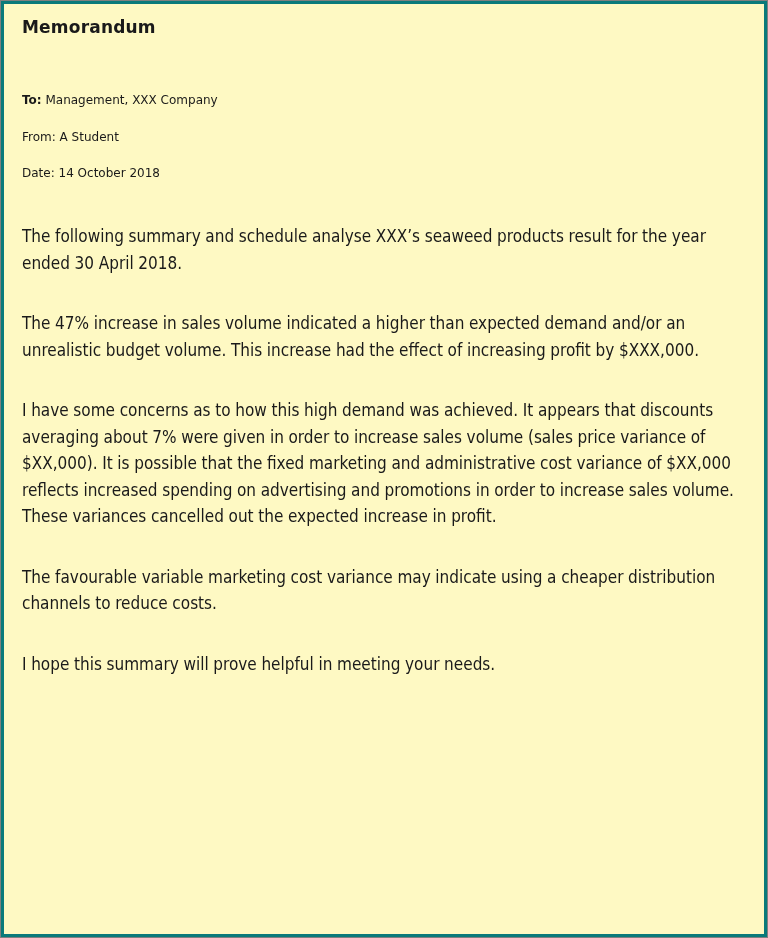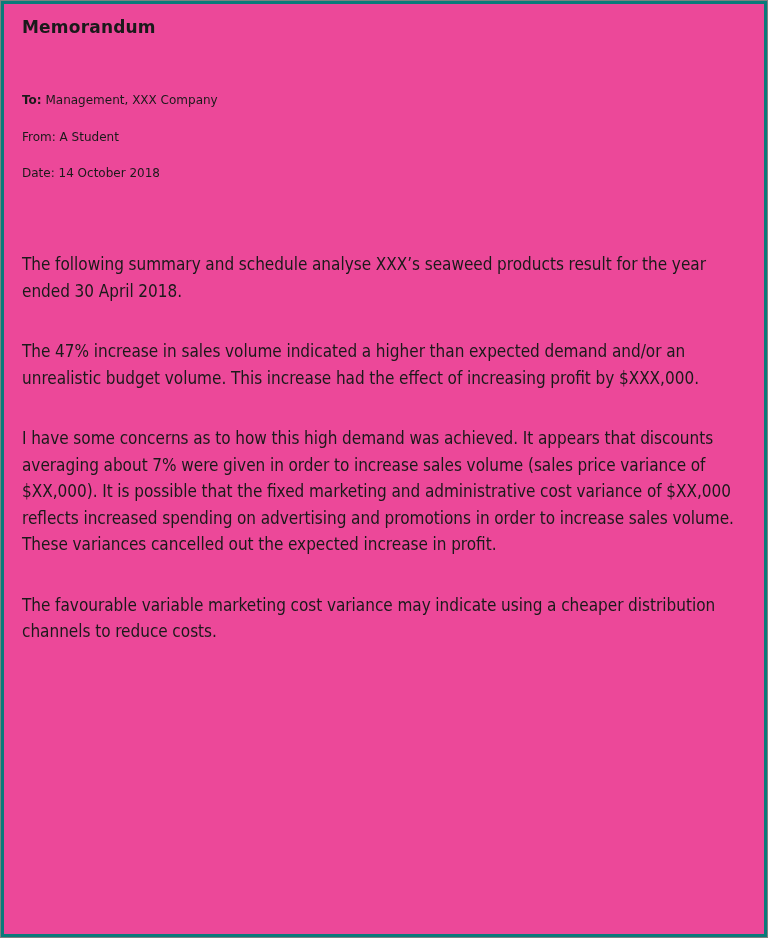--- a/index.html
+++ b/index.html
@@ -12,21 +12,21 @@
   body {
     font-family: "DejaVu Sans", sans-serif;
     -webkit-font-smoothing: none;
   }
 
   .memo-page {
     position: relative;
     box-sizing: border-box;
     width: 768px;
     height: 938px;
-    background: #ec4899;
+    background: #fef9c3;
     overflow: hidden;
     border: 1px solid #808080;
   }
 
   
   .memo-frame {
     position: absolute;
     left: 0;
     top: 0;
     right: 0;
@@ -72,21 +72,21 @@
   .meta-line:last-child {
     margin-bottom: 0;
   }
 
   .meta-label-bold {
     font-weight: bold;
   }
 
   
   .memo-paragraphs {
-    margin-top: 68px;
+    margin-top: 40px;
   }
 
   .memo-p {
     font-family: "Liberation Sans Narrow", "DejaVu Sans Condensed", "Liberation Sans", sans-serif;
     font-stretch: condensed;
     font-size: 17px;
     color: #1a1a1a;
     line-height: 26.5px;
     margin: 0 0 34px 0;
     max-width: 730px;
@@ -128,17 +128,18 @@
 
       <p class="memo-p tight-top">The following summary and schedule analyse XXX’s seaweed products result for the year ended 30 April 2018.</p>
 
       <p class="memo-p">The 47% increase in sales volume indicated a higher than expected demand and/or an unrealistic budget volume. This increase had the effect of increasing profit by $XXX,000.</p>
 
       <p class="memo-p">I have some concerns as to how this high demand was achieved. It appears that discounts averaging about 7% were given in order to increase sales volume (sales price variance of $XX,000). It is possible that the fixed marketing and administrative cost variance of $XX,000 reflects increased spending on advertising and promotions in order to increase sales volume. These variances cancelled out the expected increase in profit.</p>
 
       <p class="memo-p">The favourable variable marketing cost variance may indicate using a cheaper distribution channels to reduce costs.</p>
 
 
+      <p class="memo-p">I hope this summary will prove helpful in meeting your needs.</p>
 
     </div>
 
   </div>
 </div>
 
 </body></html>

